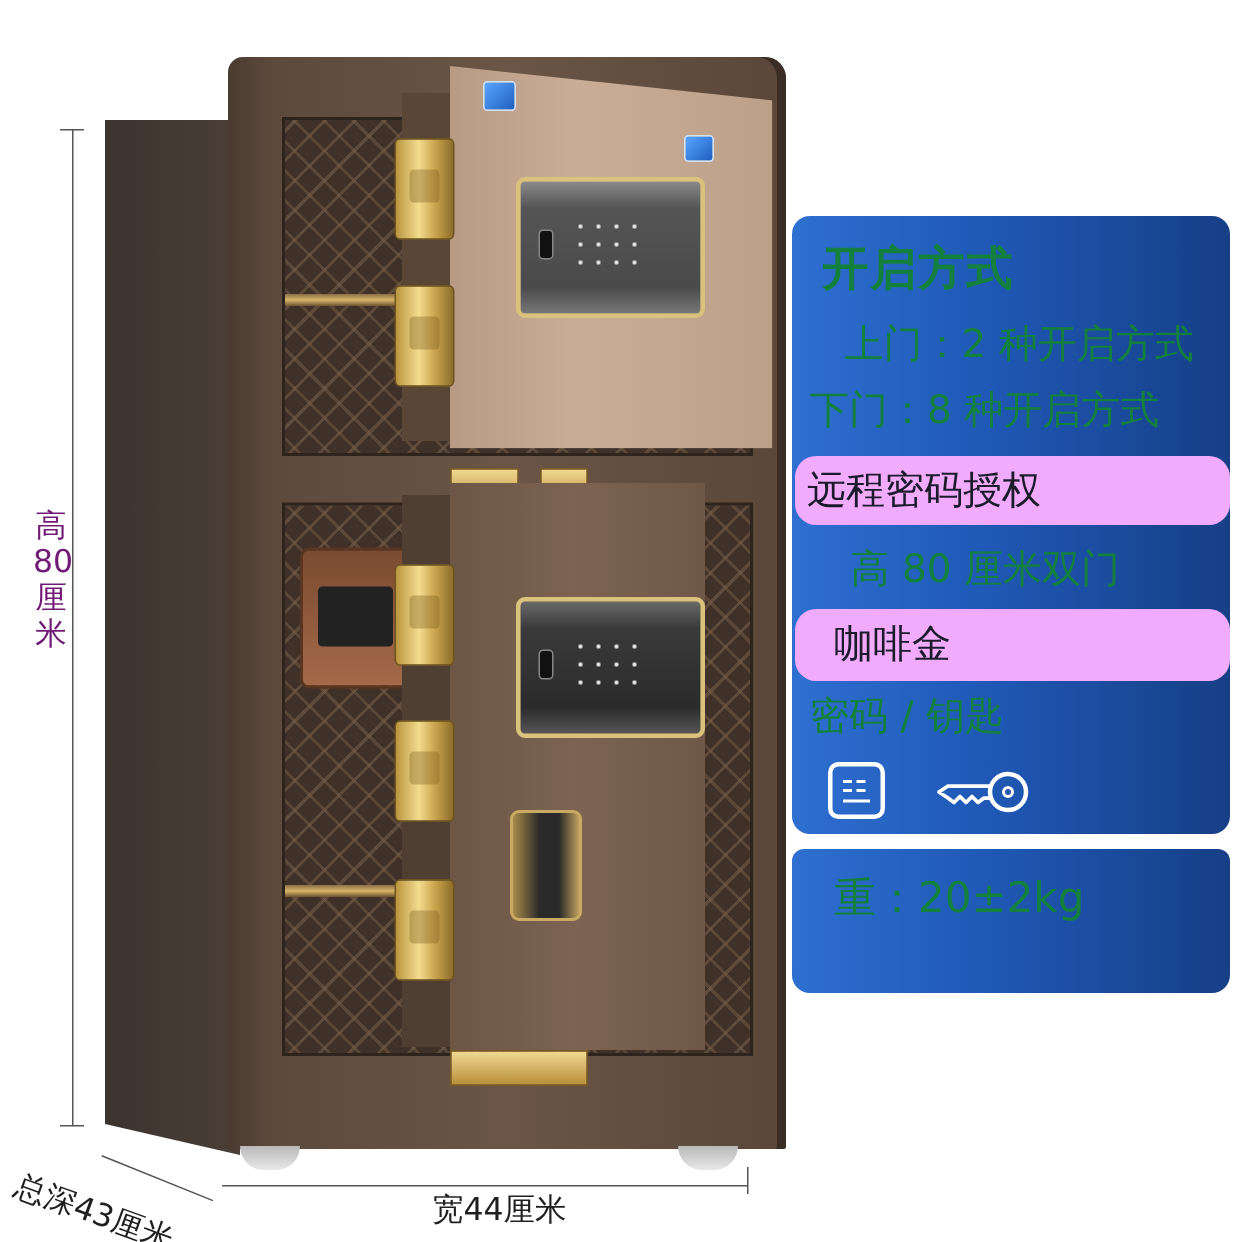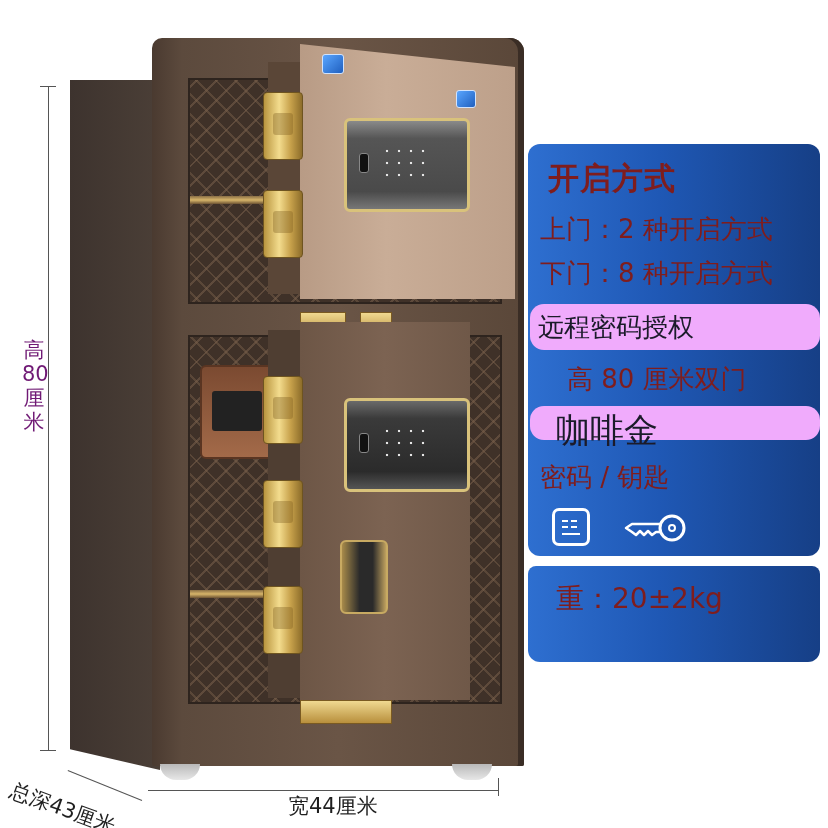--- a/index.html
+++ b/index.html
@@ -105,29 +105,29 @@
   .panel {
     left: 528px; top: 144px; width: 292px; height: 412px;
     border-radius: 12px;
     background: linear-gradient(90deg, #2e6fd0 0%, #1f58b5 45%, #163f86 100%);
   }
   .panel2 {
     left: 528px; top: 566px; width: 292px; height: 96px;
     border-radius: 8px 8px 12px 12px;
     background: linear-gradient(90deg, #2e6fd0 0%, #1f58b5 45%, #163f86 100%);
   }
-  .ptext { color: #7f1d1d; white-space: nowrap; }
+  .ptext { color: #15803d; white-space: nowrap; }
   .ptitle { left: 548px; top: 158px; font-size: 31px; font-weight: bold; letter-spacing: 1px; }
   .pline { font-size: 26px; left: 540px; }
   .pill {
     background: #f0abfc; border-radius: 14px;
     color: #1b1b2a; white-space: nowrap;
   }
   .pill-1 { left: 530px; top: 304px; width: 290px; height: 46px; font-size: 26px; line-height: 46px; padding-left: 8px; box-sizing: border-box; }
-  .pill-2 { left: 530px; top: 406px; width: 290px; height: 34px; font-size: 34px; line-height: 48px; padding-left: 26px; box-sizing: border-box; }
+  .pill-2 { left: 530px; top: 406px; width: 290px; height: 48px; font-size: 26px; line-height: 48px; padding-left: 26px; box-sizing: border-box; }
   .icon-keypad {
     left: 552px; top: 508px; width: 38px; height: 38px;
     border: 3px solid #fff; border-radius: 7px; box-sizing: border-box;
   }
   .icon-keypad i { position: absolute; left: 7px; height: 2px; background: #fff; }
   .icon-key { left: 624px; top: 512px; width: 66px; height: 32px; }
   .weight { left: 556px; top: 580px; font-size: 28px; }
 </style>
 </head>
 <body>
@@ -176,21 +176,21 @@
 
 <div class="abs dim-line" style="left:68px;top:770px;width:80px;height:1px;transform:rotate(22deg);transform-origin:left top;"></div>
 <div class="abs dim-text depth-label">总深43厘米</div>
 
 <div class="abs dim-line" style="left:148px;top:790px;width:350px;height:1px;"></div>
 <div class="abs dim-line" style="left:498px;top:778px;width:1px;height:18px;"></div>
 <div class="abs dim-text width-label">宽44厘米</div>
 
 <div class="abs panel"></div>
 <div class="abs ptext ptitle">开启方式</div>
-<div class="abs ptext pline" style="top:212px;">上门：2 种开启方式</div>
+<div class="abs ptext pline" style="top:212px;margin-left:23px;">上门：2 种开启方式</div>
 <div class="abs ptext pline" style="top:256px;">下门：8 种开启方式</div>
 <div class="abs pill pill-1">远程密码授权</div>
 <div class="abs ptext pline" style="top:362px;margin-left:27px;">高 80 厘米双门</div>
 <div class="abs pill pill-2">咖啡金</div>
 <div class="abs ptext pline" style="top:460px;text-align:right;">密码 / 钥匙</div>
 
 <div class="abs icon-keypad">
   <i style="top:9px;width:6px;"></i>
     <i style="left:16px;top:9px;width:6px;"></i>
   <i style="top:15px;width:6px;"></i>

